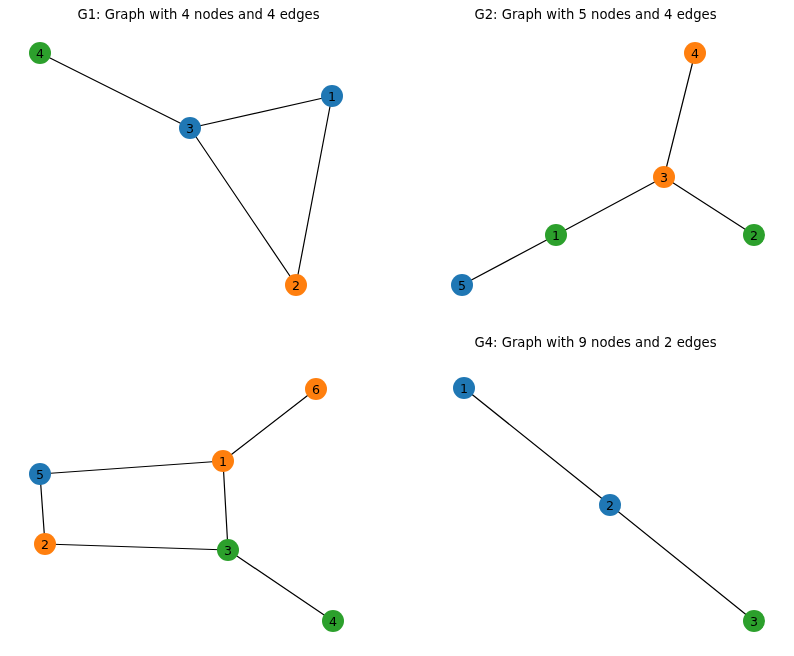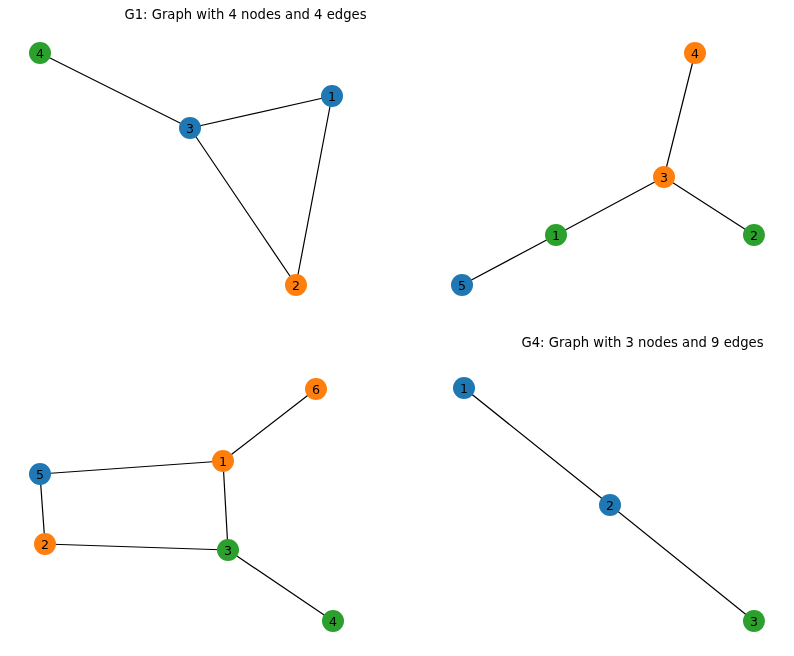--- a/index.html
+++ b/index.html
@@ -34,21 +34,20 @@
     position: absolute;
     left: 0;
     top: 7px;
     width: 397px;
     text-align: center;
     font-size: 13.2px;
     line-height: 15px;
     color: #000000;
     white-space: nowrap;
     letter-spacing: 0px;
-    padding-left: 47px;
   }
   .graph-canvas {
     position: absolute;
     left: 0;
     top: 0;
     width: 397px;
     height: 328px;
     display: block;
   }
   .graph-edge {
@@ -98,20 +97,21 @@
           </g>
           <g>
             <circle class="graph-node-circle" cx="40" cy="53" r="11" fill="#2ca02c"></circle>
             <text class="graph-node-label" x="40" y="53.5" fill="#000000">4</text>
           </g>
         </g>
       </svg>
   </div>
 
   <div class="panel" id="panel-g2">
+    <div class="panel-title">G2: Graph with 5 nodes and 4 edges</div>
     <svg class="graph-canvas" viewBox="0 0 397 328">
         <g>
           <line class="graph-edge" x1="298" y1="53" x2="267" y2="177" stroke="#000000"></line>
           <line class="graph-edge" x1="267" y1="177" x2="159" y2="235" stroke="#000000"></line>
           <line class="graph-edge" x1="267" y1="177" x2="357" y2="235" stroke="#000000"></line>
           <line class="graph-edge" x1="159" y1="235" x2="65" y2="285" stroke="#000000"></line>
         </g>
         <g>
           <g>
             <circle class="graph-node-circle" cx="159" cy="235" r="11" fill="#2ca02c"></circle>
@@ -170,21 +170,21 @@
           </g>
           <g>
             <circle class="graph-node-circle" cx="316" cy="61" r="11" fill="#ff7f0e"></circle>
             <text class="graph-node-label" x="316" y="61.5" fill="#000000">6</text>
           </g>
         </g>
       </svg>
   </div>
 
   <div class="panel" id="panel-g4">
-    <div class="panel-title">G4: Graph with 3 nodes and 9 edges</div>
+    <div class="panel-title">G4: Graph with 9 nodes and 2 edges</div>
     <svg class="graph-canvas" viewBox="0 0 397 328">
         <g>
           <line class="graph-edge" x1="67" y1="60" x2="213" y2="177" stroke="#000000"></line>
           <line class="graph-edge" x1="213" y1="177" x2="357" y2="293" stroke="#000000"></line>
         </g>
         <g>
           <g>
             <circle class="graph-node-circle" cx="67" cy="60" r="11" fill="#1f77b4"></circle>
             <text class="graph-node-label" x="67" y="60.5" fill="#000000">1</text>
           </g>

